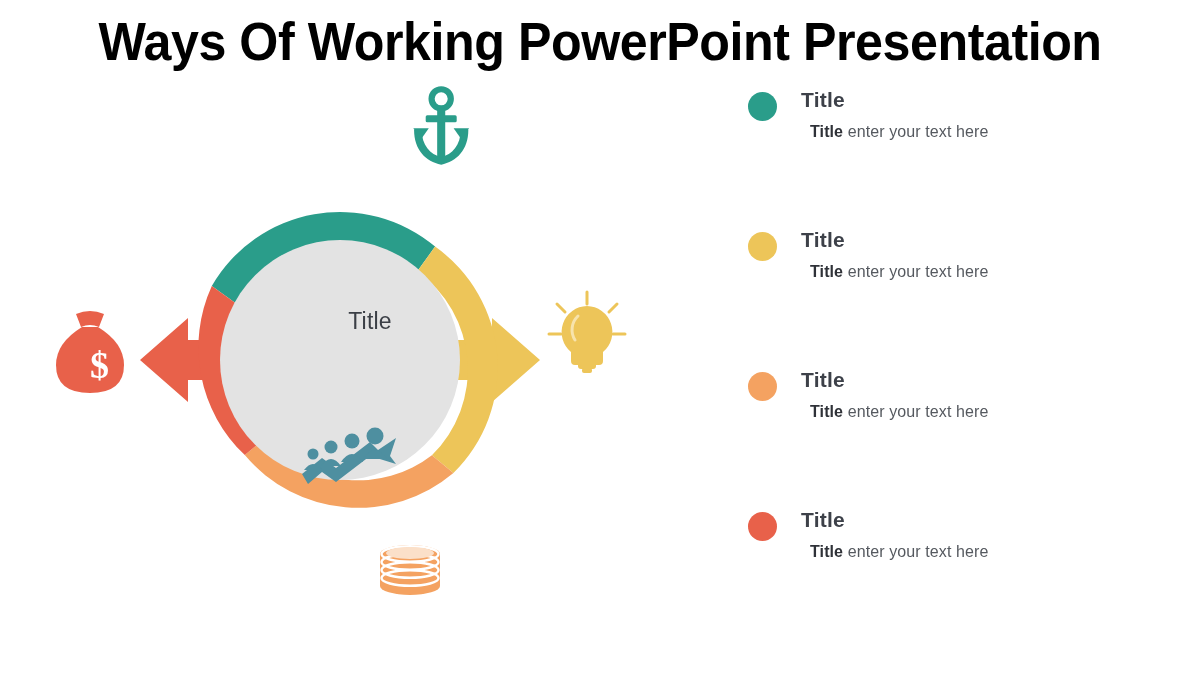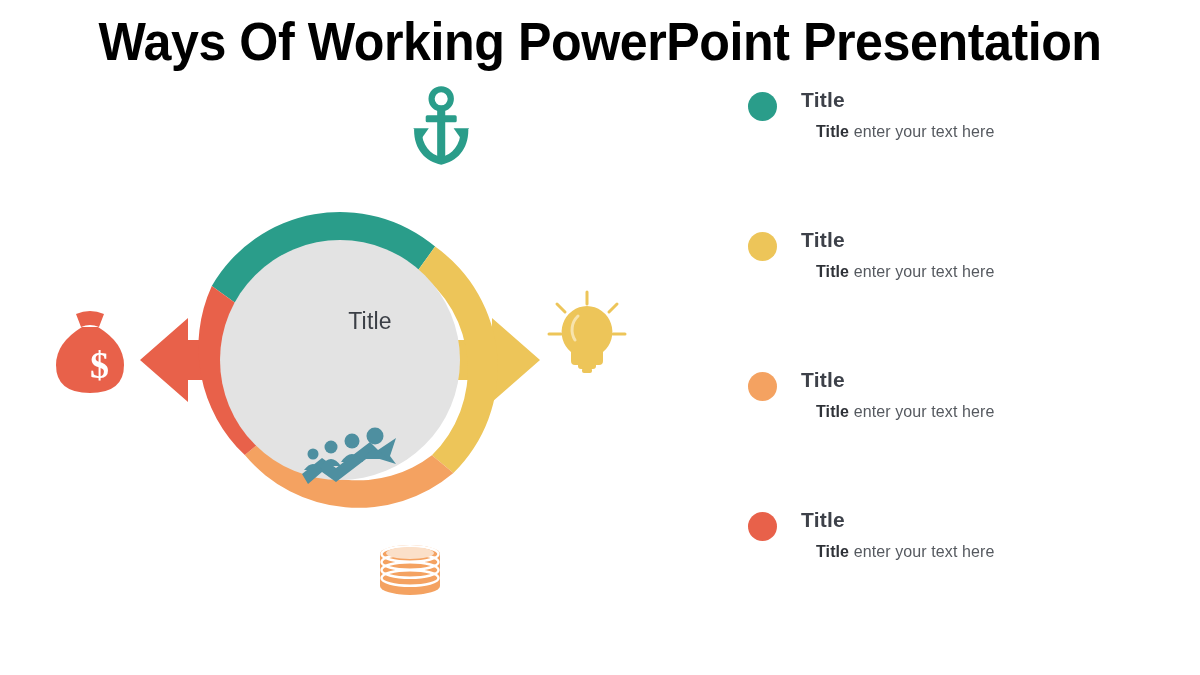--- a/index.html
+++ b/index.html
@@ -78,21 +78,21 @@
     position: absolute;
     left: 53px;
     top: 2px;
     font-size: 21px;
     font-weight: bold;
     color: #3d4149;
     letter-spacing: 0.2px;
   }
   .legend-sub {
     position: absolute;
-    left: 68px;
+    left: 62px;
     top: 37px;
     font-size: 16px;
     color: #55595f;
     white-space: nowrap;
     letter-spacing: 0.1px;
     text-align: right;
   }
   .legend-sub .lead {
     font-weight: bold;
     color: #2f3238;

